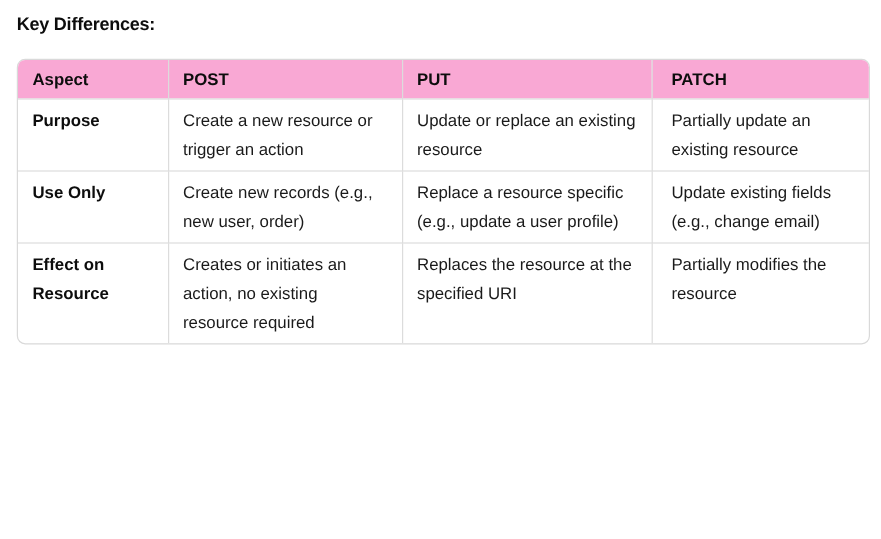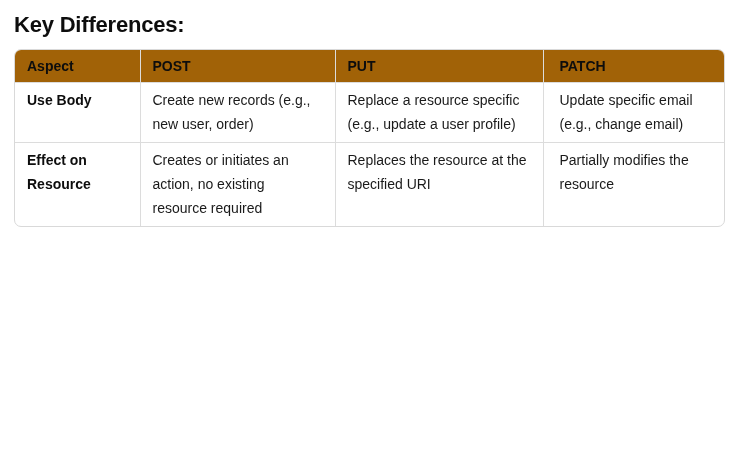--- a/index.html
+++ b/index.html
@@ -12,21 +12,21 @@
       height: 449px;
       position: relative;
       font-family: "Liberation Sans", "DejaVu Sans", sans-serif;
       color: #0d0d0d;
       overflow: hidden;
     }
     .heading {
       position: absolute;
       left: 14px;
       top: 12px;
-      font-size: 22px;
+      font-size: 15px;
       font-weight: 700;
       letter-spacing: -0.2px;
       color: #0d0d0d;
       margin: 0;
     }
     .table-wrap {
       position: absolute;
       left: 14px;
       top: 49px;
       width: 711px;
@@ -49,21 +49,21 @@
     th, td {
       text-align: left;
       vertical-align: top;
       padding: 0 12px;
       border-right: 1px solid #dcdcdc;
       border-bottom: 1px solid #dcdcdc;
     }
     th:last-child, td:last-child { border-right: none; padding-left: 16px; }
     tr:last-child td { border-bottom: none; }
     thead th {
-      background: #a16207;
+      background: #f9a8d4;
       font-weight: 700;
       height: 32px;
       padding-top: 4px;
       padding-bottom: 3px;
       box-sizing: border-box;
     }
     tbody td {
       padding-top: 5px;
       padding-bottom: 6px;
       color: #1a1a1a;
@@ -93,25 +93,31 @@
     </colgroup>
     <thead>
       <tr>
         <th>Aspect</th>
         <th>POST</th>
         <th>PUT</th>
         <th>PATCH</th>
       </tr>
     </thead>
     <tbody>
+      <tr class="r-purpose">
+        <td class="aspect">Purpose</td>
+        <td>Create a new resource or trigger an action</td>
+        <td>Update or replace an existing resource</td>
+        <td>Partially update an existing resource</td>
+      </tr>
       <tr class="r-use">
-        <td class="aspect">Use Body</td>
+        <td class="aspect">Use Only</td>
         <td>Create new records (e.g., new user, order)</td>
         <td>Replace a resource specific (e.g., update a user profile)</td>
-        <td>Update specific email (e.g., change email)</td>
+        <td>Update existing fields (e.g., change email)</td>
       </tr>
       <tr class="r-effect">
         <td class="aspect">Effect on Resource</td>
         <td>Creates or initiates an action, no existing resource required</td>
         <td>Replaces the resource at the specified URI</td>
         <td>Partially modifies the resource</td>
       </tr>
     </tbody>
   </table>
 </div>

